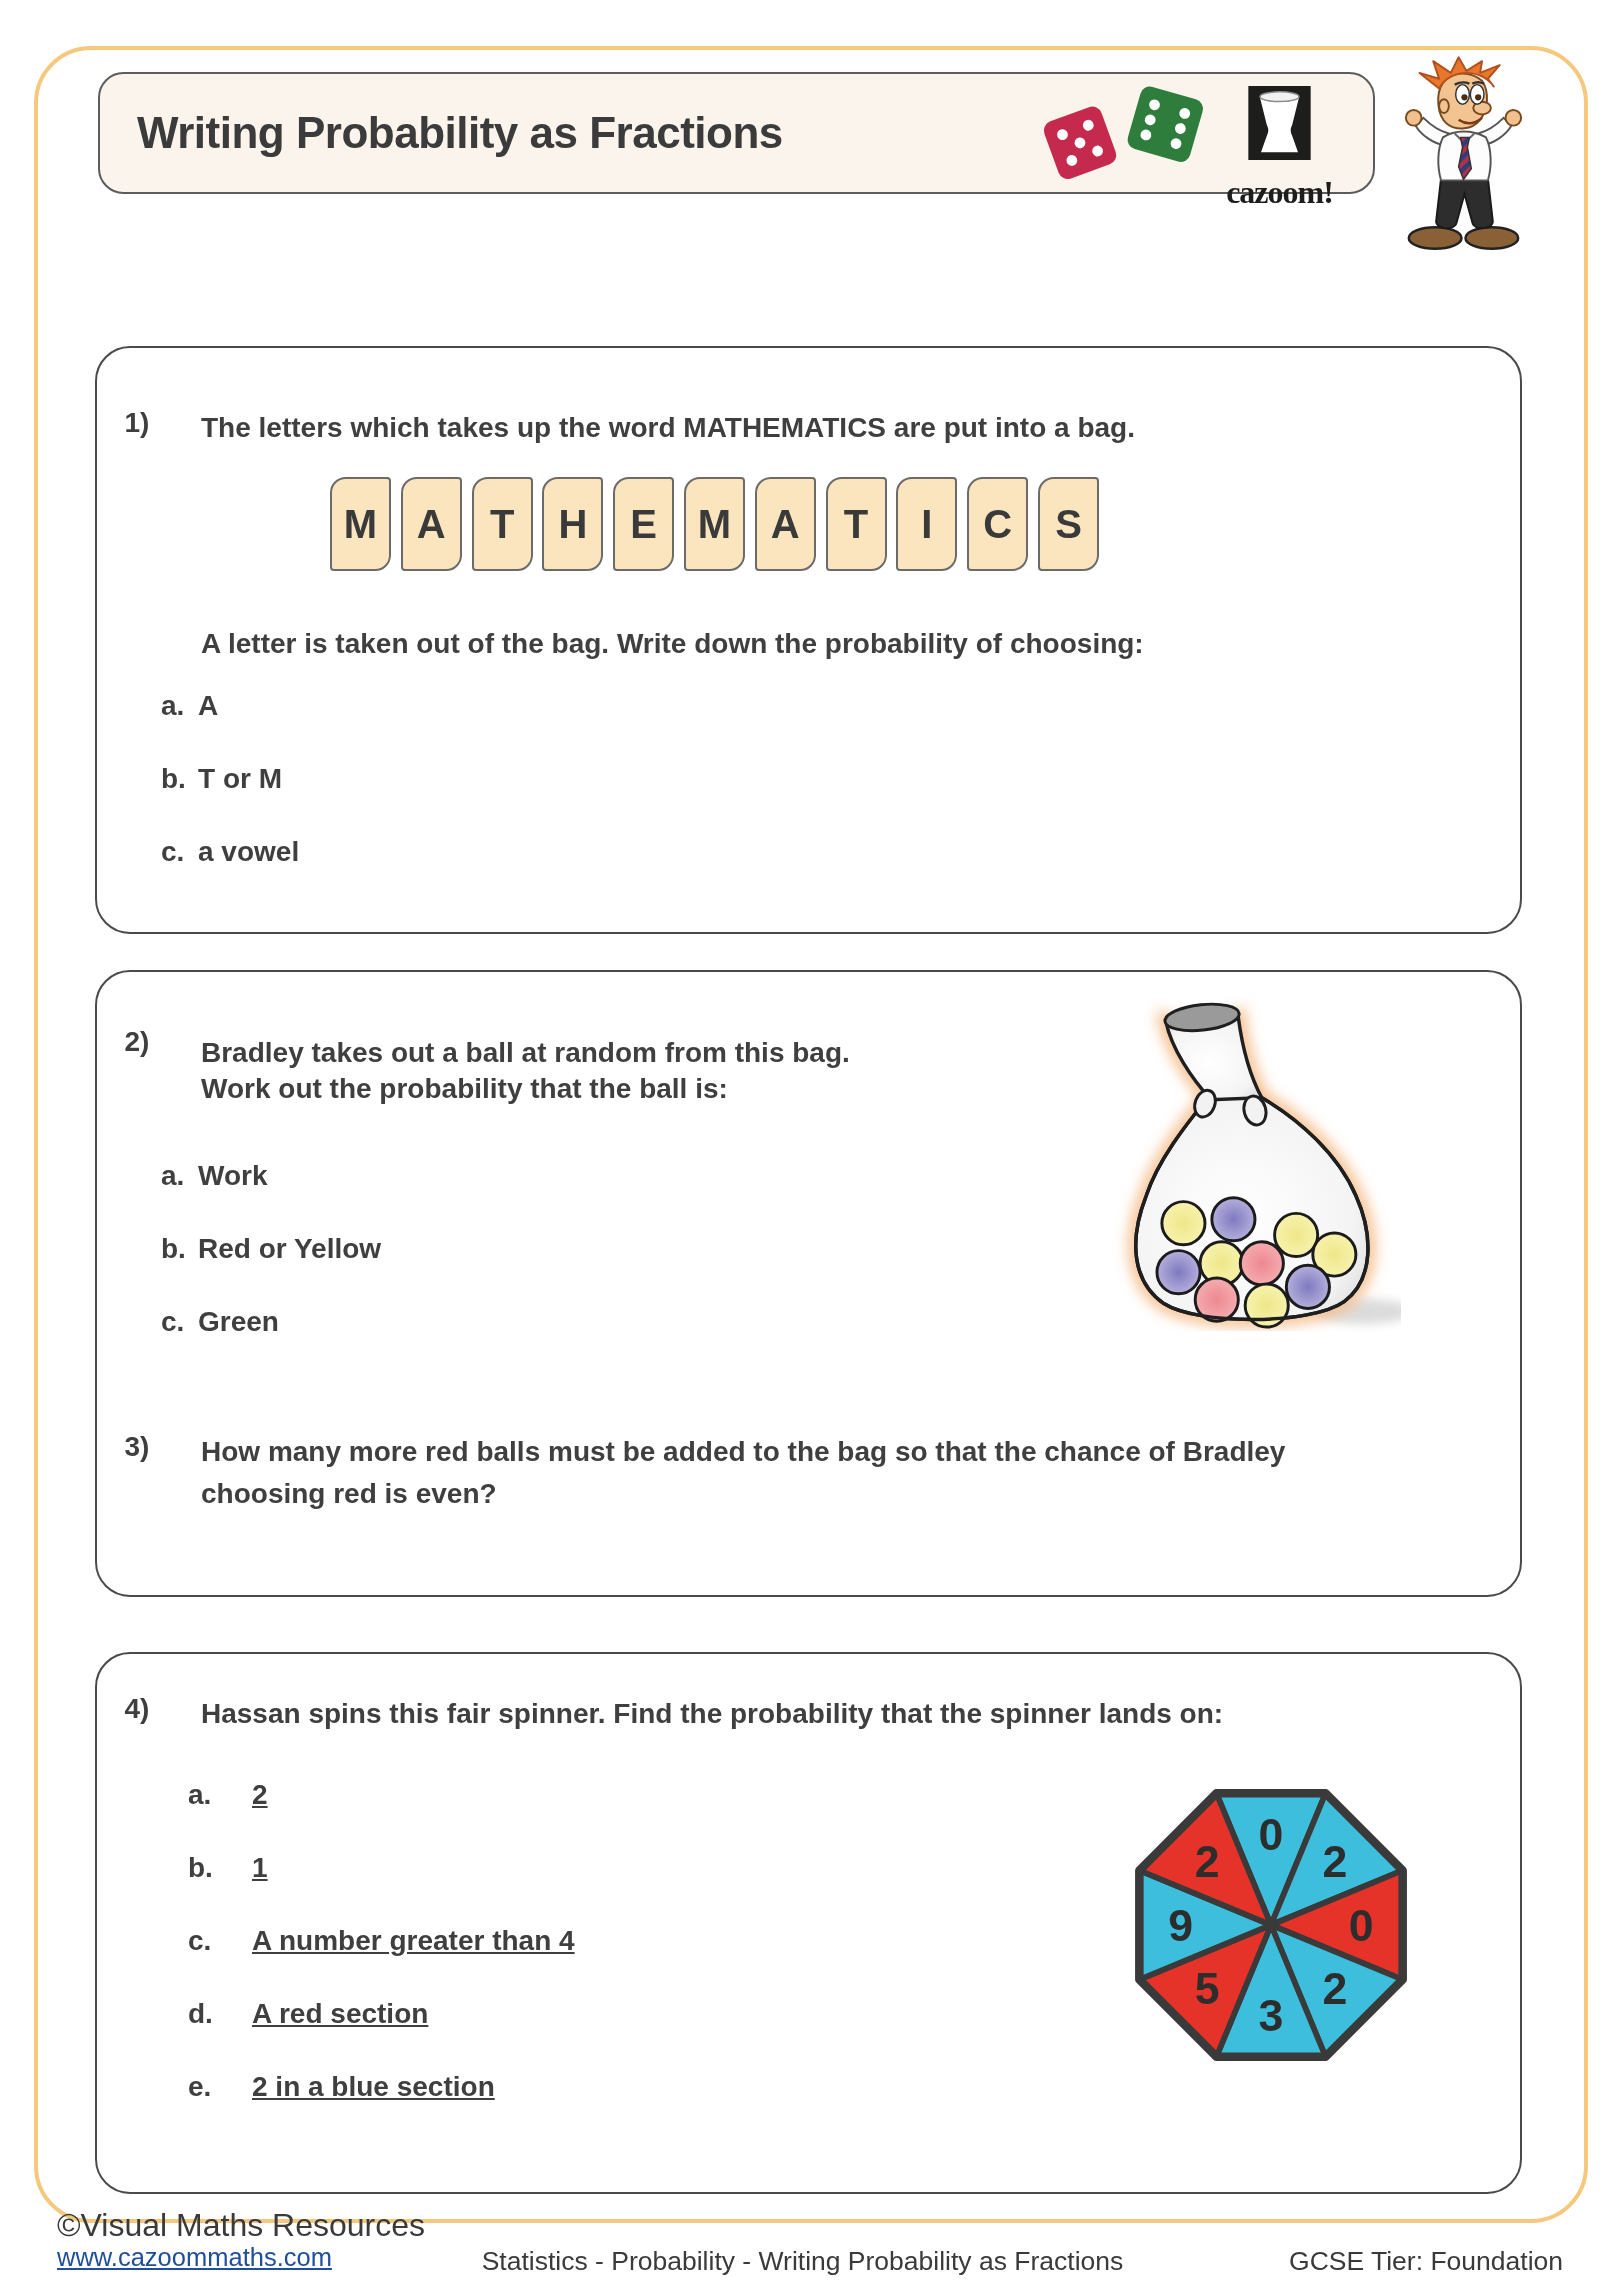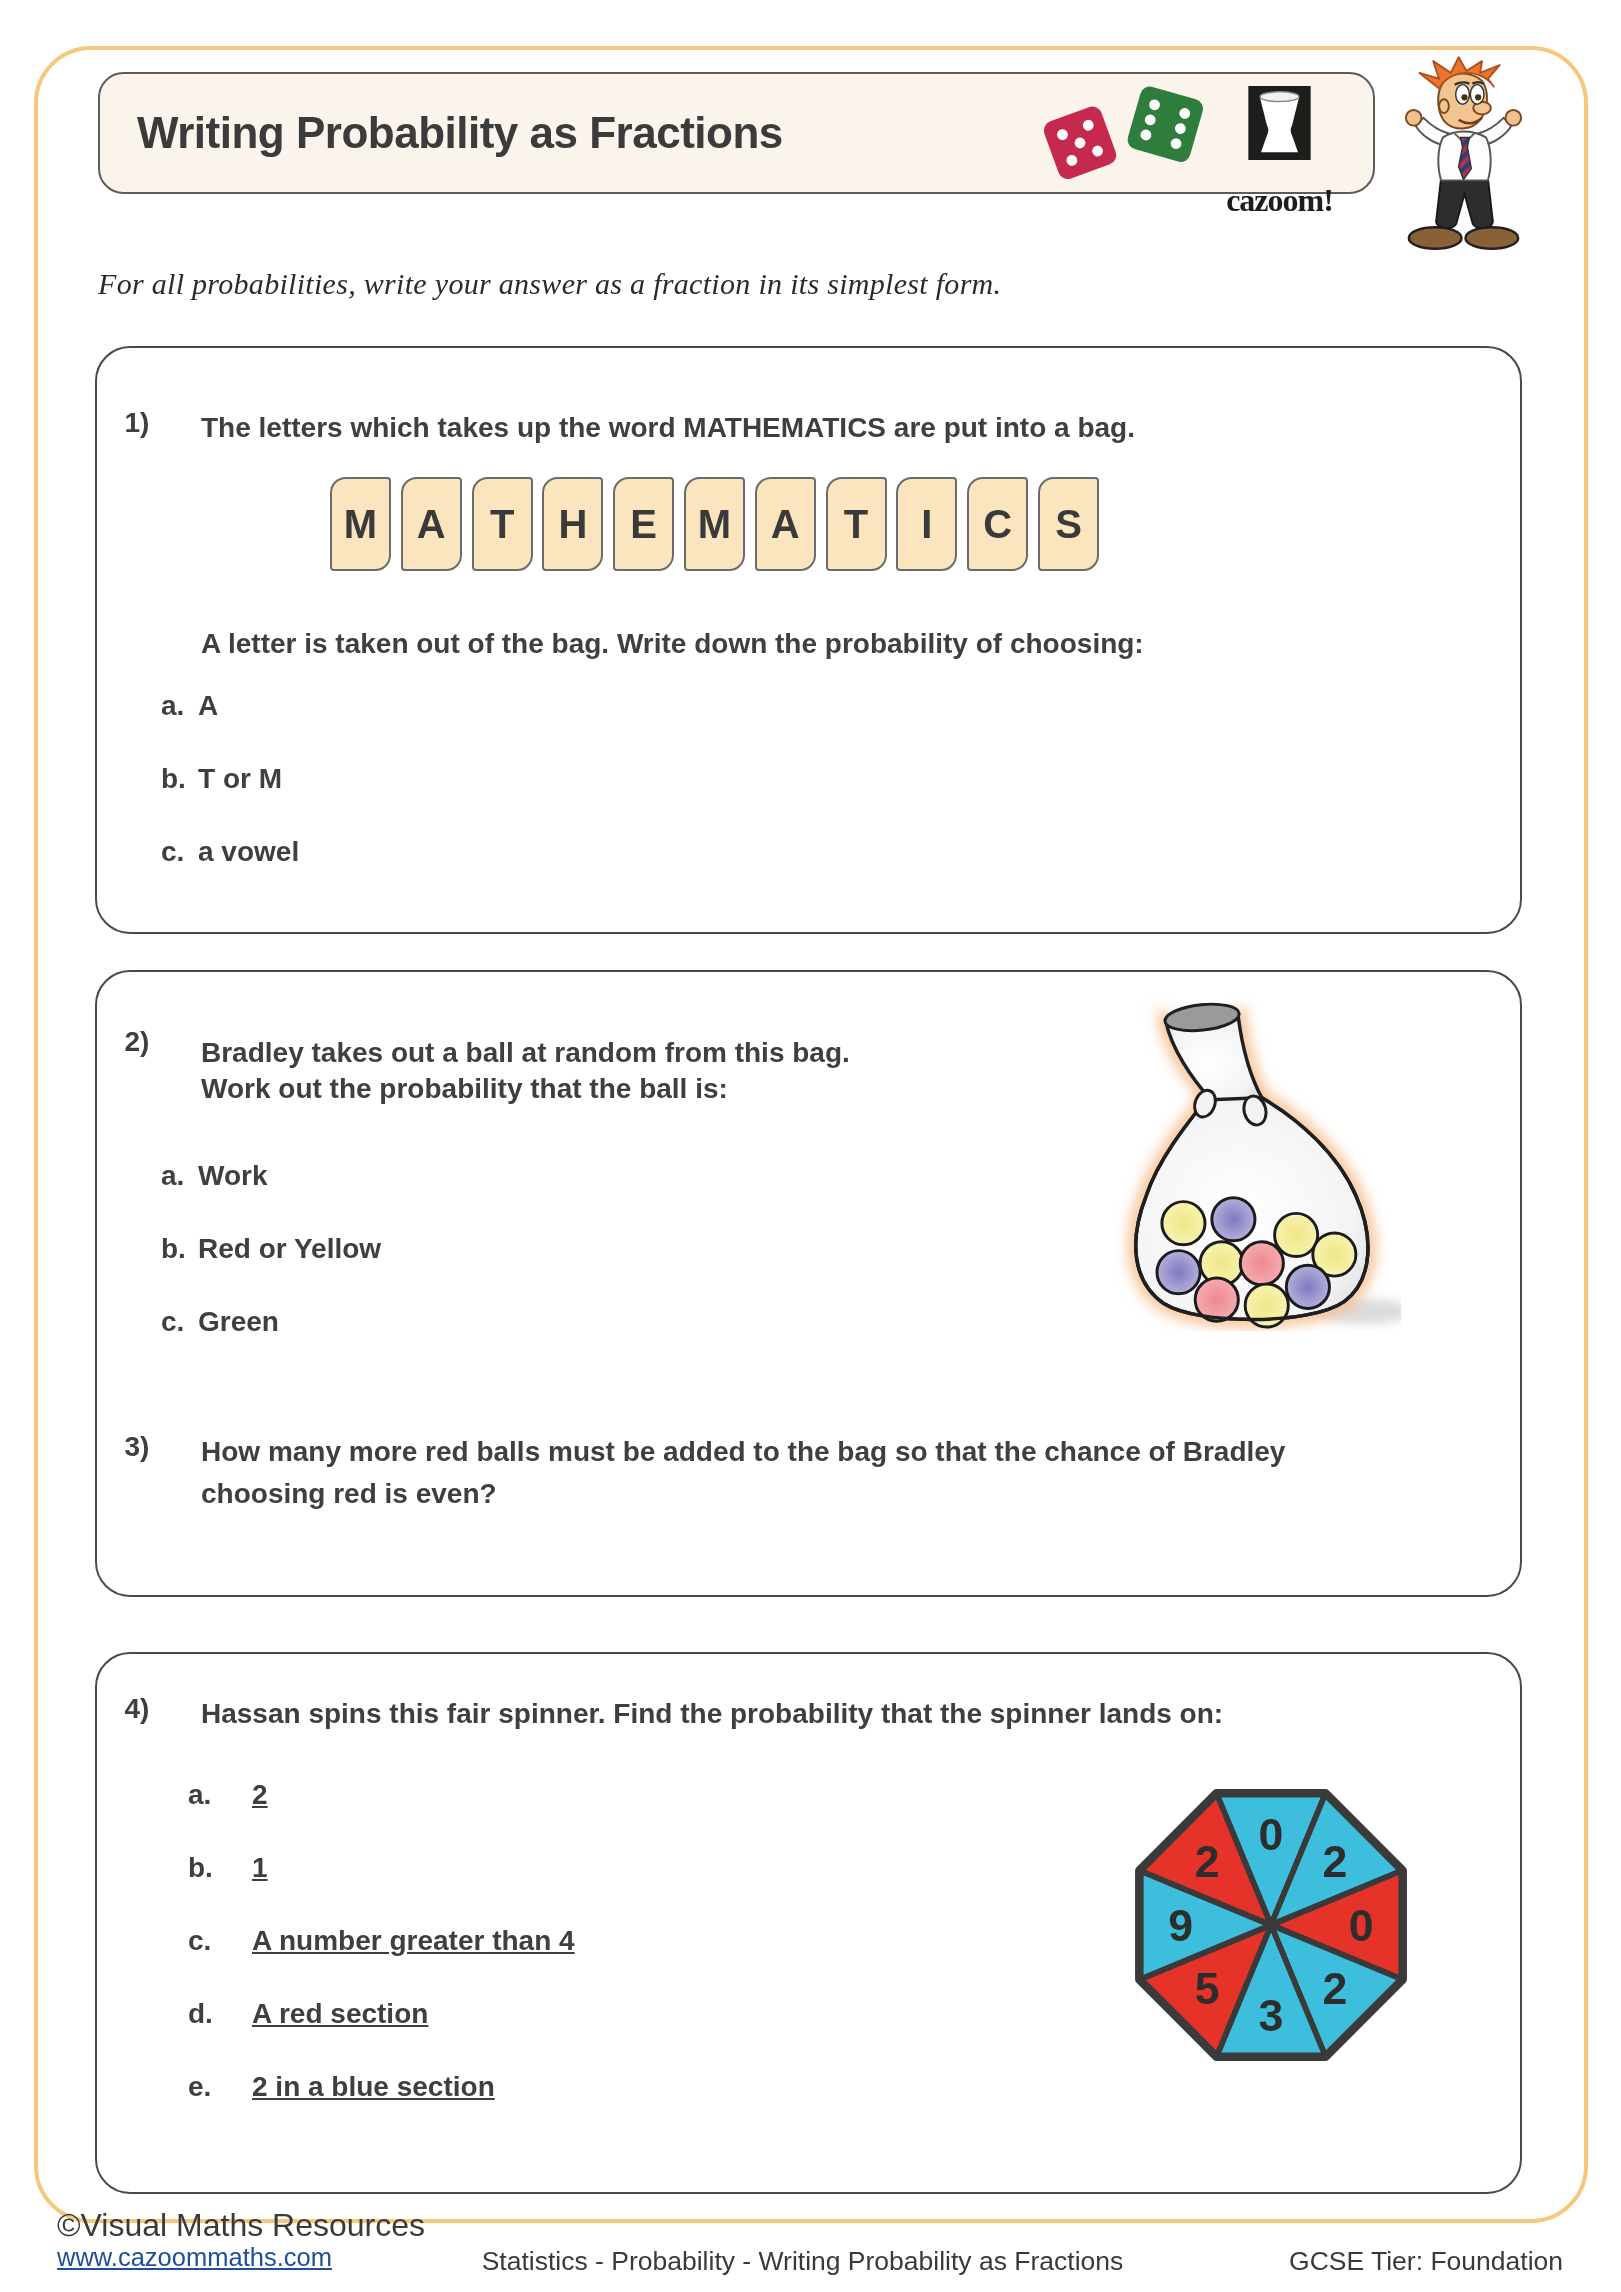--- a/index.html
+++ b/index.html
@@ -8,21 +8,21 @@
   .page-border{position:absolute;left:34px;top:46px;width:1554px;height:2177px;
          border:4.9px solid #F5C87D;border-radius:57px;box-sizing:border-box;}
   
   .header-box{position:absolute;left:98px;top:72px;width:1277px;height:122px;
          background:#FAF4EC;border:2.9px solid #5c5c5c;border-radius:25.5px;box-sizing:border-box;}
   .title{position:absolute;left:37px;top:50%;transform:translateY(-50%);
          font-size:44px;font-weight:800;color:#3b3b3b;letter-spacing:-0.5px;white-space:nowrap;}
   .dice-wrap{position:absolute;left:933px;top:3.9px;}
   .logo-wrap{position:absolute;left:1111px;top:11.8px;width:137px;text-align:center;}
   .logo-text{font-family:"Liberation Serif",serif;font-weight:700;font-size:32px;color:#1d1d1b;
-         letter-spacing:-1px;margin-top:18px;}
+         letter-spacing:-1px;margin-top:10px;}
   .character-wrap{position:absolute;left:1400px;top:55px;}
   
   .instruction{position:absolute;left:98px;top:267px;font-family:"Liberation Serif",serif;
          font-style:italic;font-size:30px;color:#2b2b2b;letter-spacing:0.3px;}
   
   .qbox{position:absolute;left:95px;width:1427px;background:#fff;
          border:2px solid #4a4a4a;border-radius:35px;box-sizing:border-box;}
   .qbox1{top:346px;height:588px;}
   .qbox2{top:970px;height:627px;}
   .qbox4{top:1652px;height:542px;}
@@ -117,21 +117,20 @@
       <ellipse cx="64" cy="40" rx="7" ry="10" fill="#fff" stroke="#333" stroke-width="1.5"></ellipse>
       <ellipse cx="79" cy="40" rx="7" ry="10" fill="#fff" stroke="#333" stroke-width="1.5"></ellipse>
       <circle cx="66" cy="43" r="3.2" fill="#4a2c10"></circle>
       <circle cx="80" cy="43" r="3.2" fill="#4a2c10"></circle>
       <path d="M56,30 Q64,26 71,29 M74,29 Q80,26 86,29" stroke="#333" stroke-width="2.5" fill="none"></path>
       <path d="M60,66 Q72,74 84,64" stroke="#7a3a1a" stroke-width="2.5" fill="none"></path>
       <path d="M40,34 L20,18 L40,24 L34,6 L52,18 L60,2 L68,16 L84,6 L82,18 L102,10 L90,24 L96,32 C84,14 52,12 40,34 Z" fill="#E8772C" stroke="#B3511E" stroke-width="2" stroke-linejoin="round"></path>
     </svg>
   </div>
 
-  <div class="instruction">For all probabilities, write your answer as a fraction in its simplest form.</div>
 
   <div class="qbox qbox1">
     <div class="qnum" style="left:27.4px;top:59px;">1)</div>
     <div class="qtext" style="left:104px;top:59px;">The letters which takes up the word MATHEMATICS are put into a bag.</div>
     <div class="tiles">
         <div class="tile">M</div>
         <div class="tile">A</div>
         <div class="tile">T</div>
         <div class="tile">H</div>
         <div class="tile">E</div>

